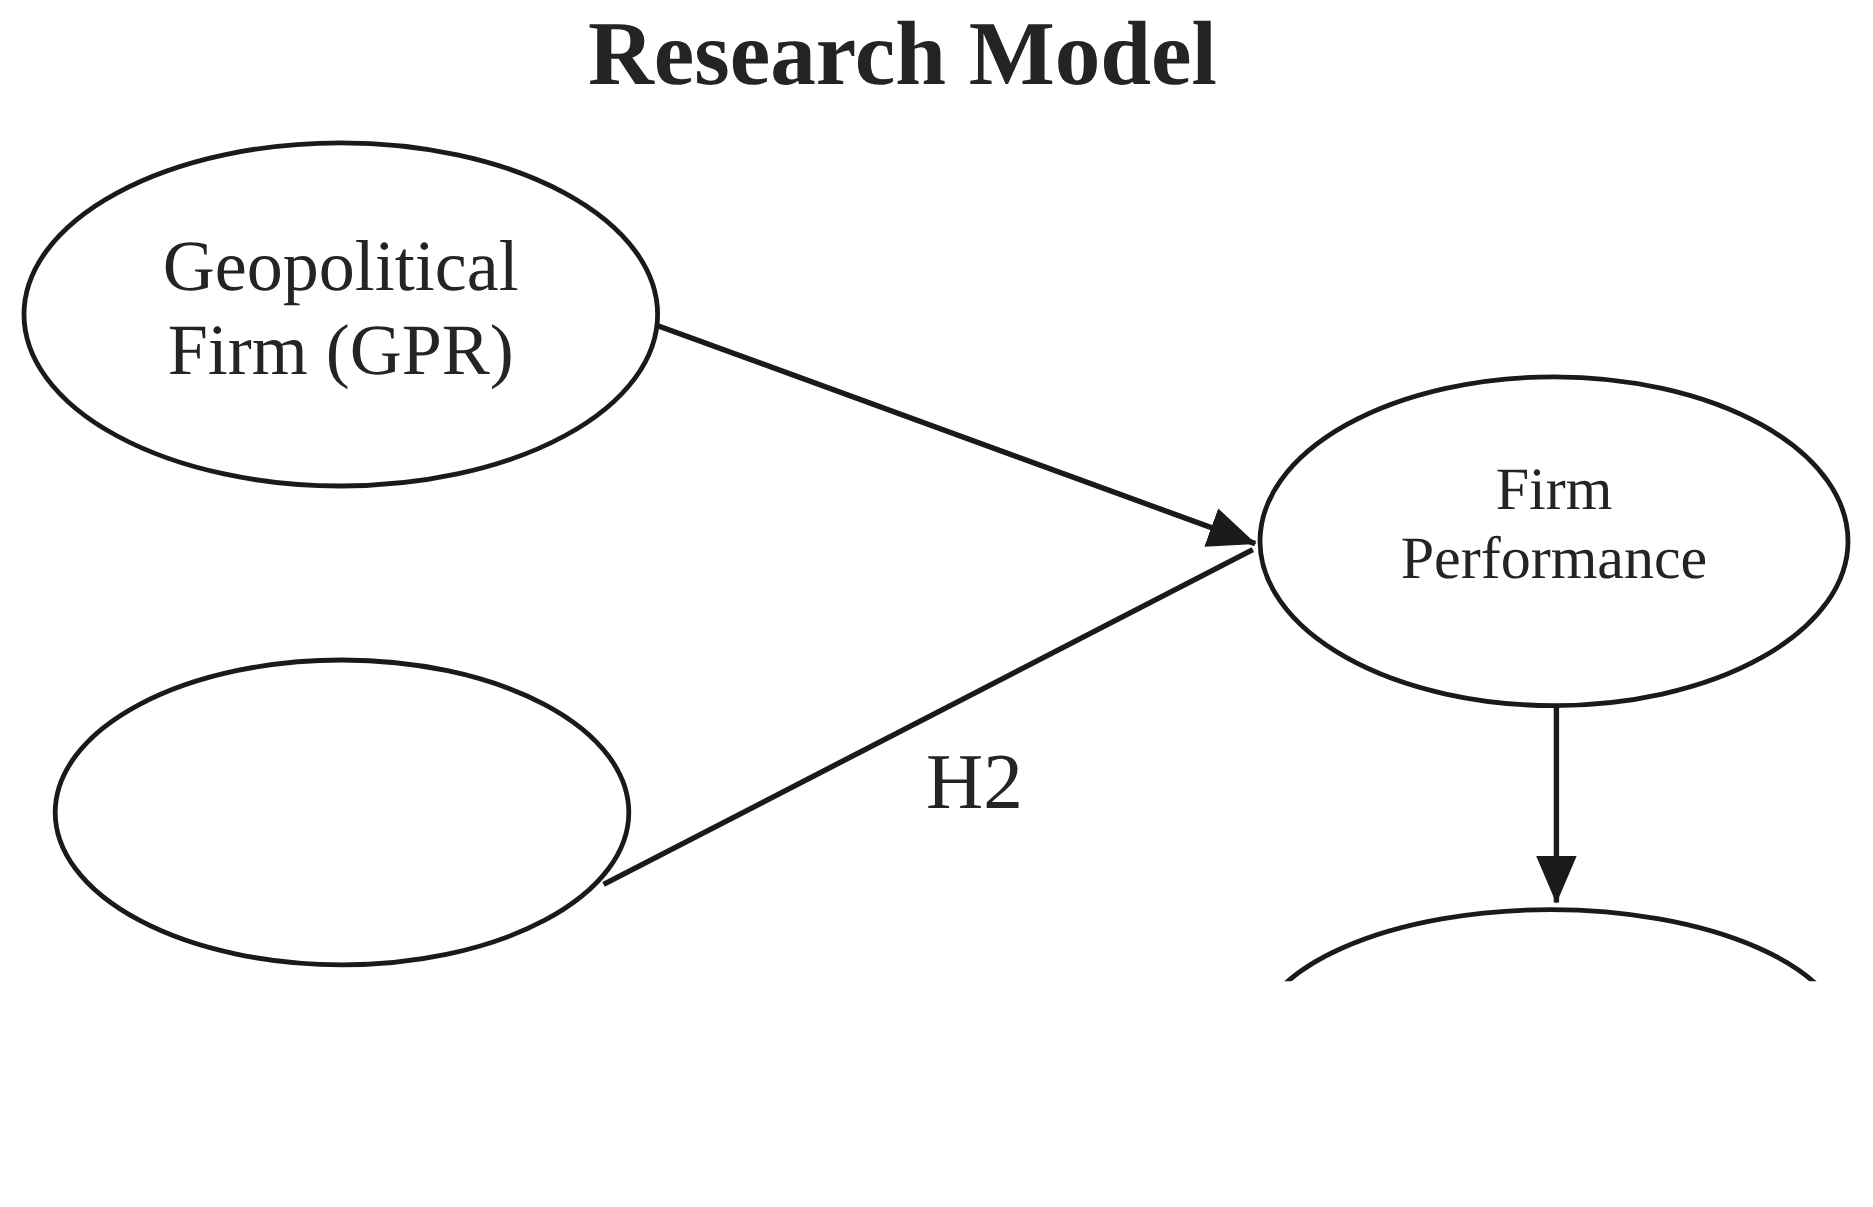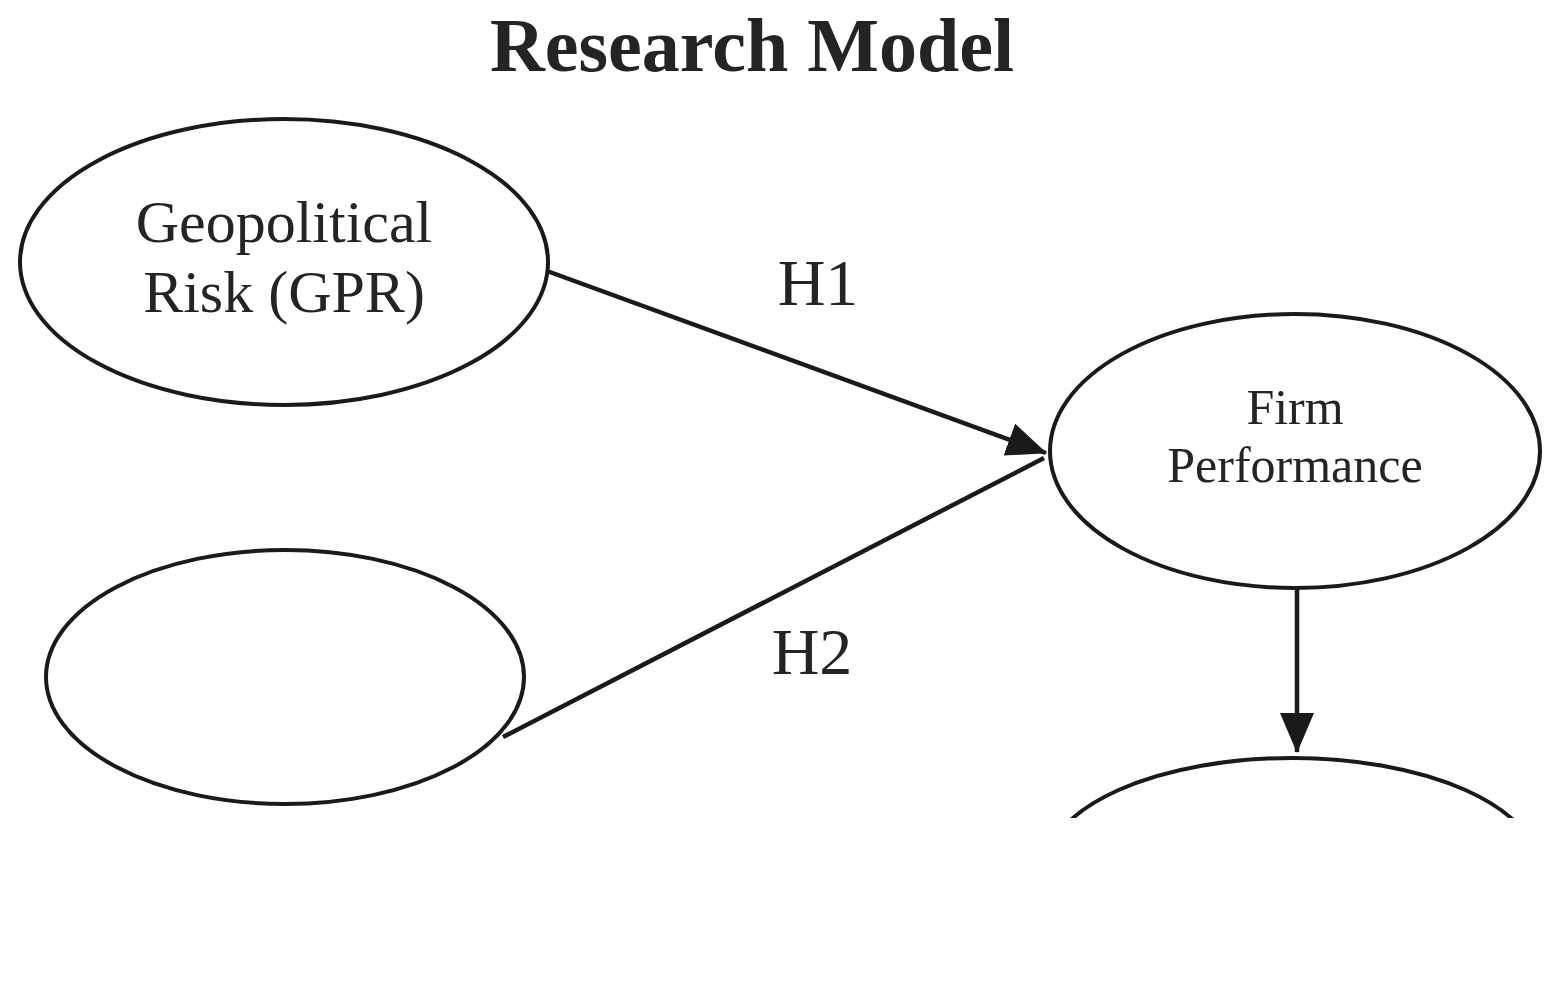--- a/index.html
+++ b/index.html
@@ -93,28 +93,27 @@
     <ellipse cx="284" cy="262" rx="264" ry="143"></ellipse>
     <ellipse cx="285" cy="677" rx="239" ry="127"></ellipse>
     <ellipse cx="1295" cy="451" rx="245" ry="137"></ellipse>
     <ellipse cx="1292" cy="868" rx="246" ry="110"></ellipse>
   </svg>
 
   <div class="label page-title">Research Model</div>
 
   <div class="label gpr-label">
     <div>Geopolitical</div>
-    <div>Risk (GPR)</div>
+    <div>Firm (GPR)</div>
   </div>
 
 
   <div class="label firm-performance-label">
     <div>Firm</div>
     <div>Performance</div>
   </div>
 
 
-  <div class="label h1-label">H1</div>
 
   <div class="label h2-label">H2</div>
 
 
 </div>
 
 </body></html>

